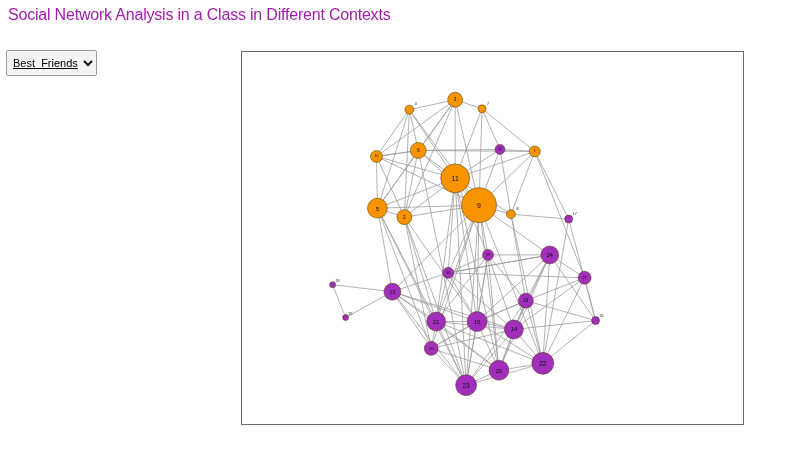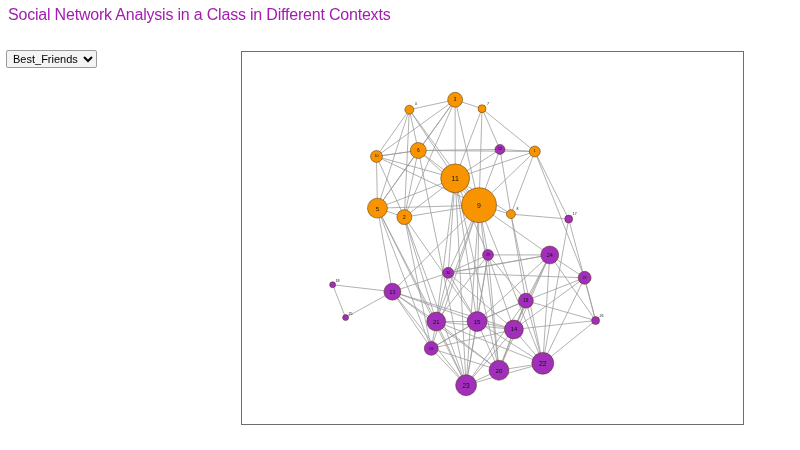--- a/index.html
+++ b/index.html
@@ -41,21 +41,22 @@
     align-items: center;
   }
   select.nat-select {
     font-family: "Liberation Sans", sans-serif;
     font-size: 11px;
     padding: 1px 2px;
     border: 1px solid #9b9b9b;
     background: #f4f4f4;
     color: #000;
     border-radius: 2px;
-    height: 18px;
+    height: 26px;
+    text-decoration: underline;
   }
   #plot-box {
     position: absolute;
     left: 241px;
     top: 51px;
     width: 503px;
     height: 374px;
     border: 1px solid #6d6d6d;
     box-sizing: border-box;
     background: #ffffff;

